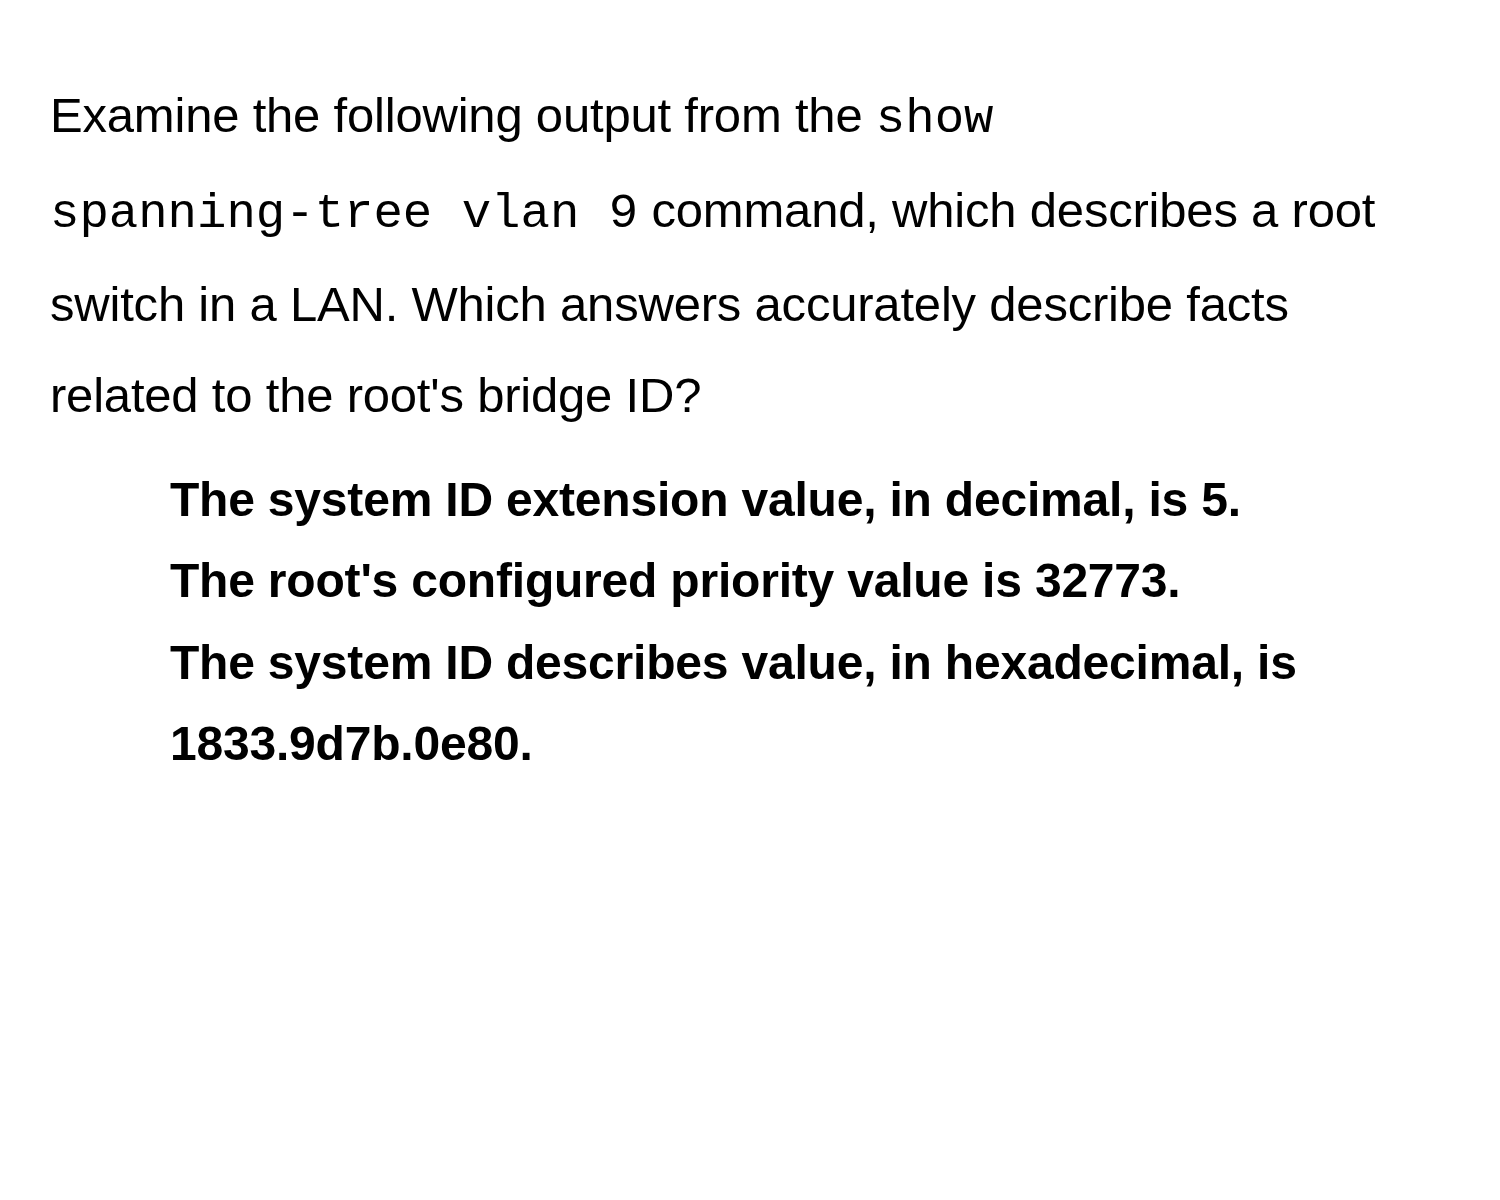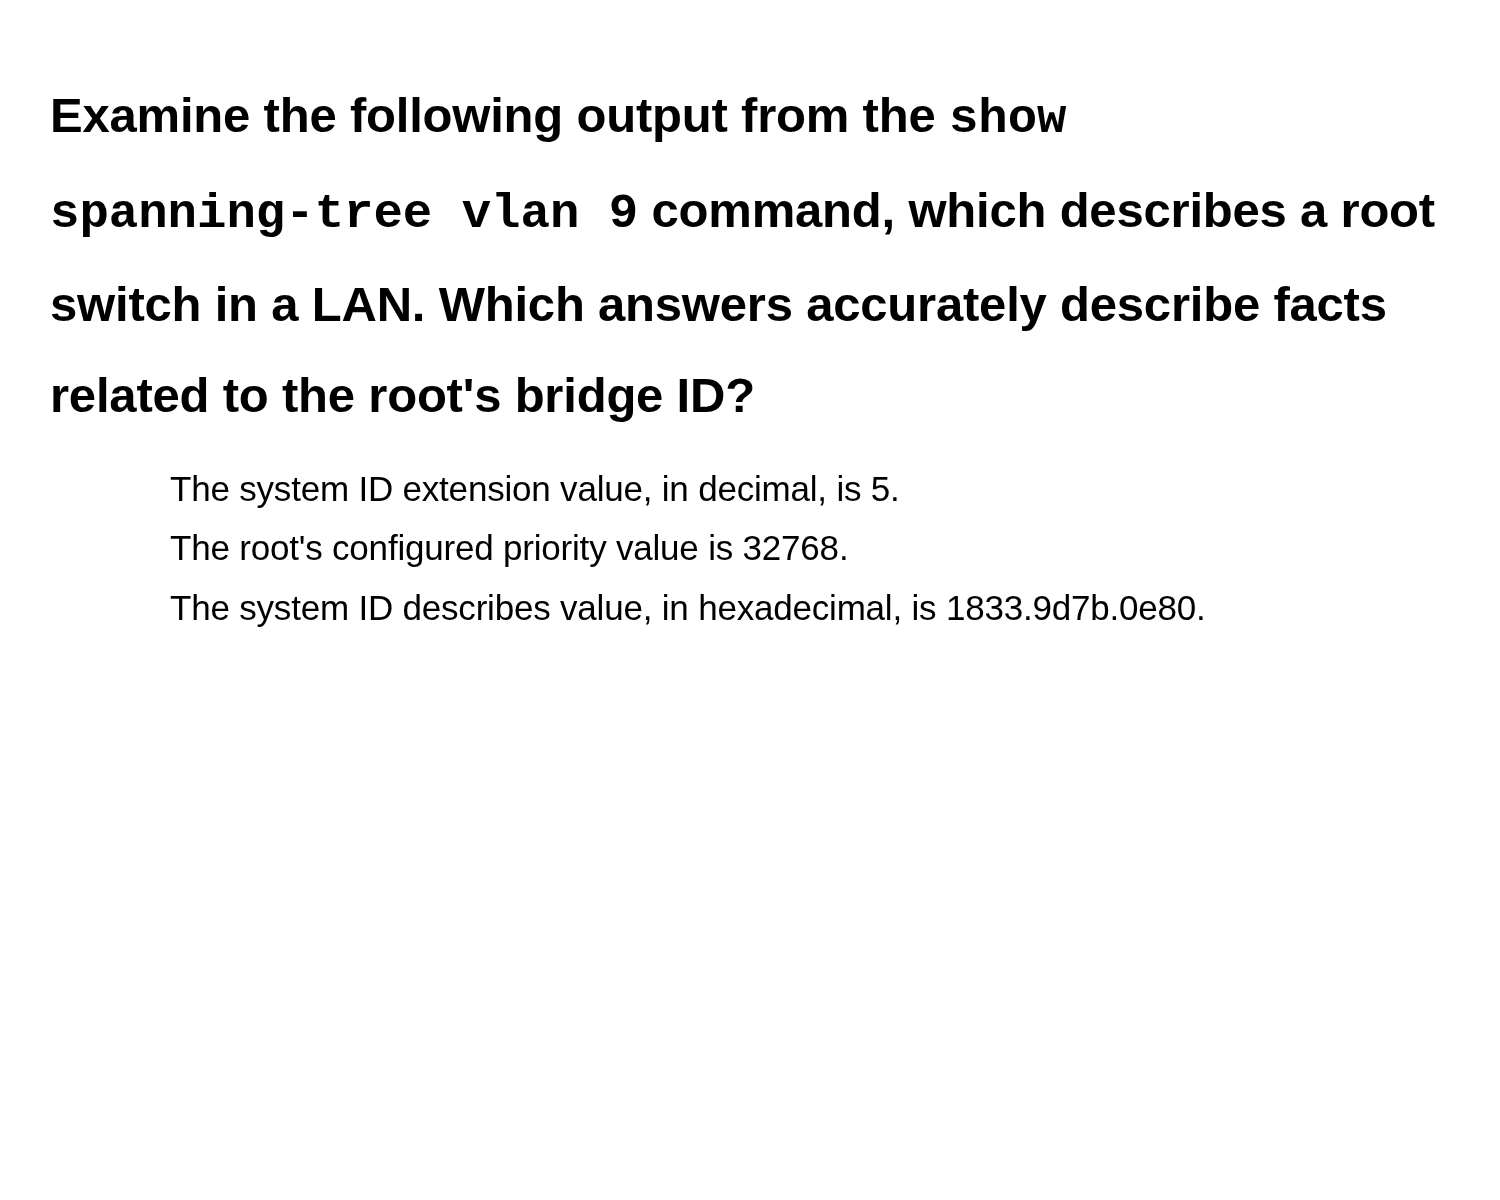--- a/index.html
+++ b/index.html
@@ -13,56 +13,56 @@
   }
   .page {
     padding: 70px 50px 50px 50px;
     box-sizing: border-box;
     width: 100%;
     height: 100%;
   }
   .question {
     font-size: 49px;
     line-height: 1.85;
-    font-weight: 700;
+    font-weight: 400;
     letter-spacing: -0.2px;
     max-width: 1400px;
   }
   .mono {
     font-family: "Courier New", Courier, monospace;
     font-size: 49px;
     letter-spacing: 0px;
   }
   .options {
     margin-top: 18px;
     padding-left: 120px;
     max-width: 1280px;
   }
   .option {
-    font-size: 35px;
+    font-size: 48px;
     line-height: 1.7;
-    font-weight: 400;
+    font-weight: 700;
     letter-spacing: -0.2px;
     margin-bottom: 0px;
   }
 </style>
 </head>
 <body>
 
 <div class="page">
   <div class="question">
     <span>Examine the following output from the </span><span class="mono">show</span>
     <br>
     <span class="mono">spanning-tree vlan 9</span><span> command, which describes a root switch in a LAN. Which answers accurately describe facts related to the root's bridge ID?</span>
   </div>
 
   <div class="options">
     <div class="option">
       <span>The system ID extension value, in decimal, is 5.</span>
     </div>
     <div class="option">
-      <span>The root's configured priority value is 32768.</span>
+      <span>The root's configured priority value is 32773.</span>
     </div>
     <div class="option">
       <span>The system ID describes value, in hexadecimal, is 1833.9d7b.0e80.</span>
     </div>
   </div>
 </div>
 
 </body></html>

